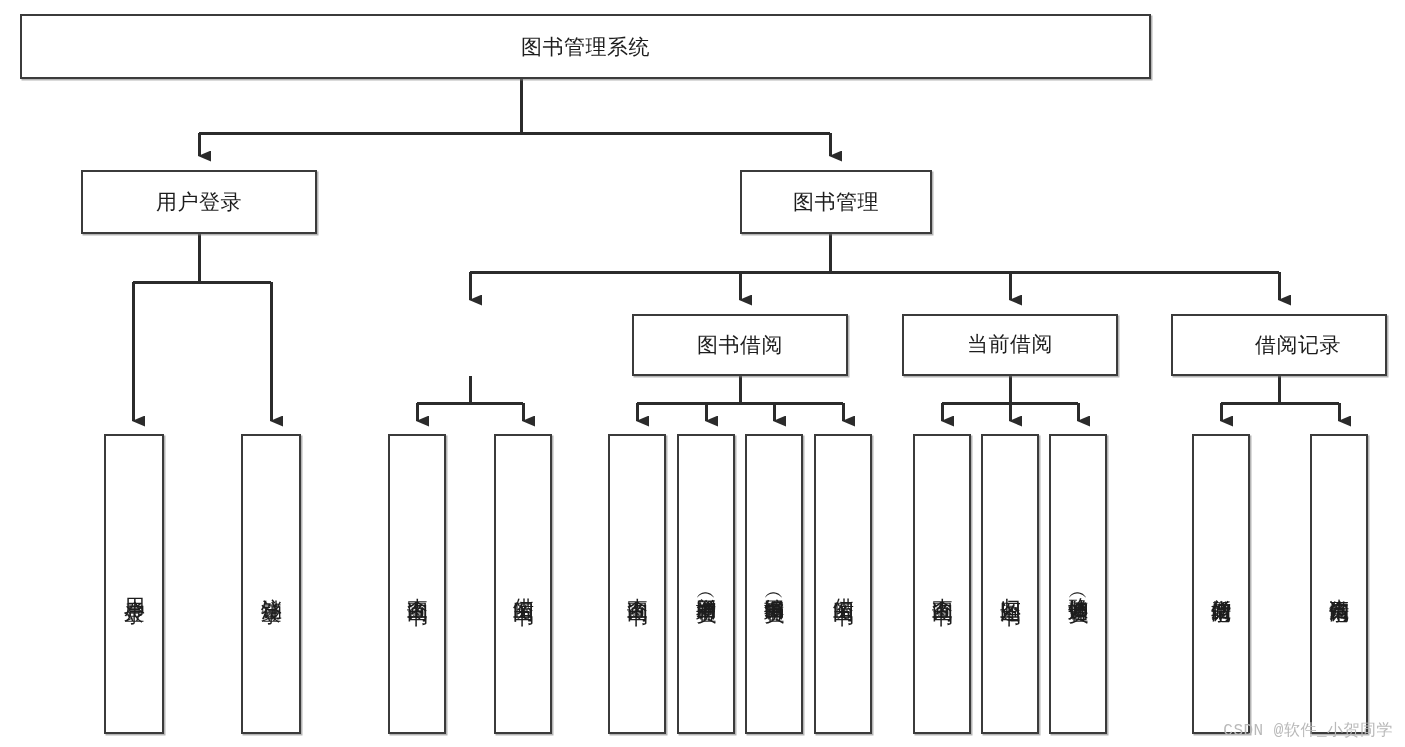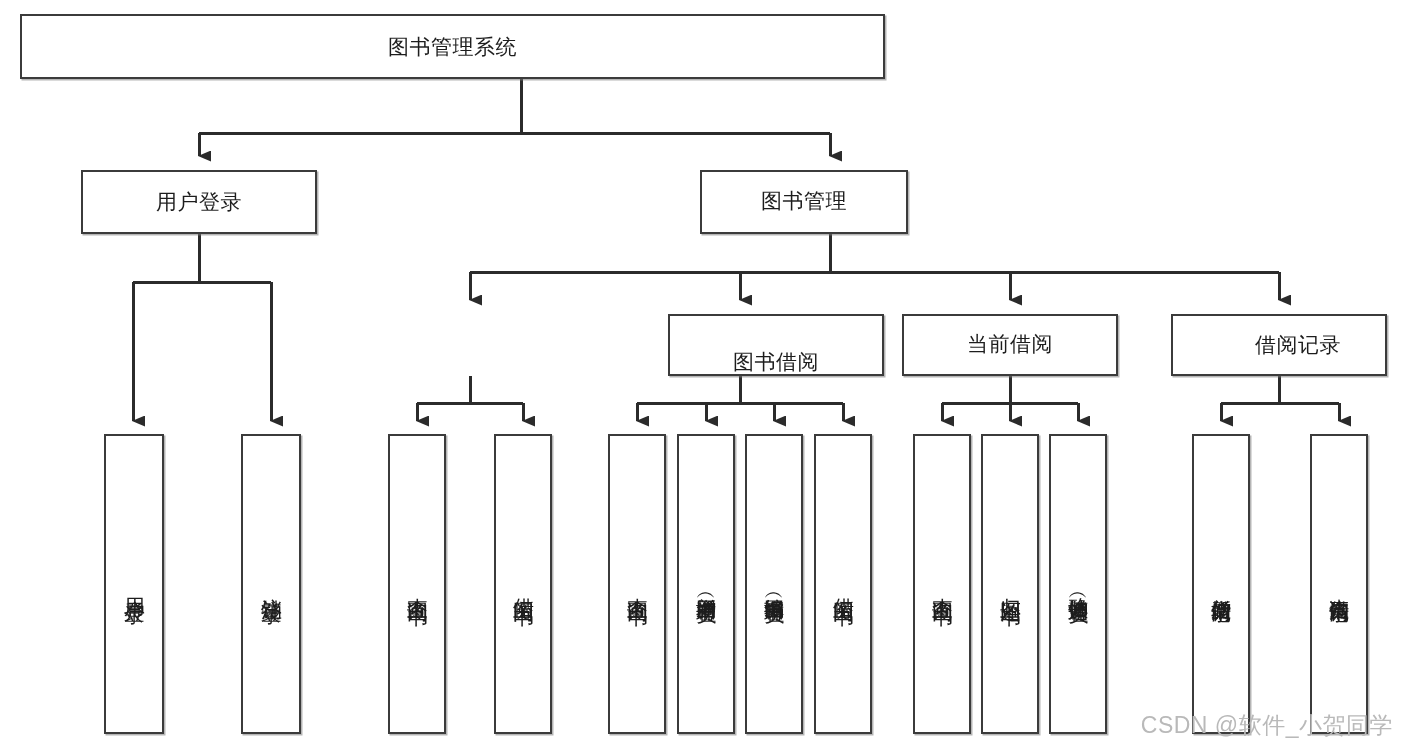--- a/index.html
+++ b/index.html
@@ -64,25 +64,26 @@
     max-height: 100%;
   }
   .node.vert.tall .lbl {
     font-size: 20px;
     letter-spacing: 1px;
   }
   #watermark {
     position: absolute;
     right: 12px;
     bottom: 6px;
-    font-size: 23px;
+    font-size: 16px;
     color: #b9b9b9;
     letter-spacing: 0.5px;
     z-index: 5;
     white-space: nowrap;
+    font-family: Liberation Mono, monospace;
   }
 </style>
 </head>
 <body>
 
 <div id="canvas">
 
   <svg id="wires" viewBox="0 0 1405 747">
     <defs>
       <marker id="arw" markerWidth="12" markerHeight="14" refX="5.5" refY="12" orient="auto" markerUnits="userSpaceOnUse">
@@ -126,32 +127,32 @@
       <path d="M1010,403 L1010,421" marker-end="url(#arw)"></path>
       <path d="M1078,403 L1078,421" marker-end="url(#arw)"></path>
 
       <path d="M1279,376 L1279,403"></path>
       <path d="M1221,403 L1339,403"></path>
       <path d="M1221,403 L1221,421" marker-end="url(#arw)"></path>
       <path d="M1339,403 L1339,421" marker-end="url(#arw)"></path>
     </g>
   </svg>
 
-  <div class="node horiz" style="left:20px; top:14px; width:865px; height:65px;">
+  <div class="node horiz" style="left:20px; top:14px; width:1131px; height:65px;">
     <span class="lbl">图书管理系统</span>
   </div>
 
   <div class="node horiz" style="left:81px; top:170px; width:236px; height:64px;">
     <span class="lbl">用户登录</span>
   </div>
-  <div class="node horiz" style="left:700px; top:170px; width:208px; height:64px;font-family:Liberation Serif, serif;">
+  <div class="node horiz" style="left:740px; top:170px; width:192px; height:64px;">
     <span class="lbl">图书管理</span>
   </div>
 
-  <div class="node horiz" style="left:668px; top:314px; width:216px; height:62px;align-items:flex-end;">
+  <div class="node horiz" style="left:632px; top:314px; width:216px; height:62px;">
     <span class="lbl">图书借阅</span>
   </div>
   <div class="node horiz" style="left:902px; top:314px; width:216px; height:62px;font-family:Liberation Serif, serif;">
     <span class="lbl">当前借阅</span>
   </div>
   <div class="node horiz" style="left:1171px; top:314px; width:216px; height:62px;padding-left:38px;">
     <span class="lbl">借阅记录</span>
   </div>
 
   <div class="node vert" style="left:104px; top:434px; width:60px; height:300px;">

